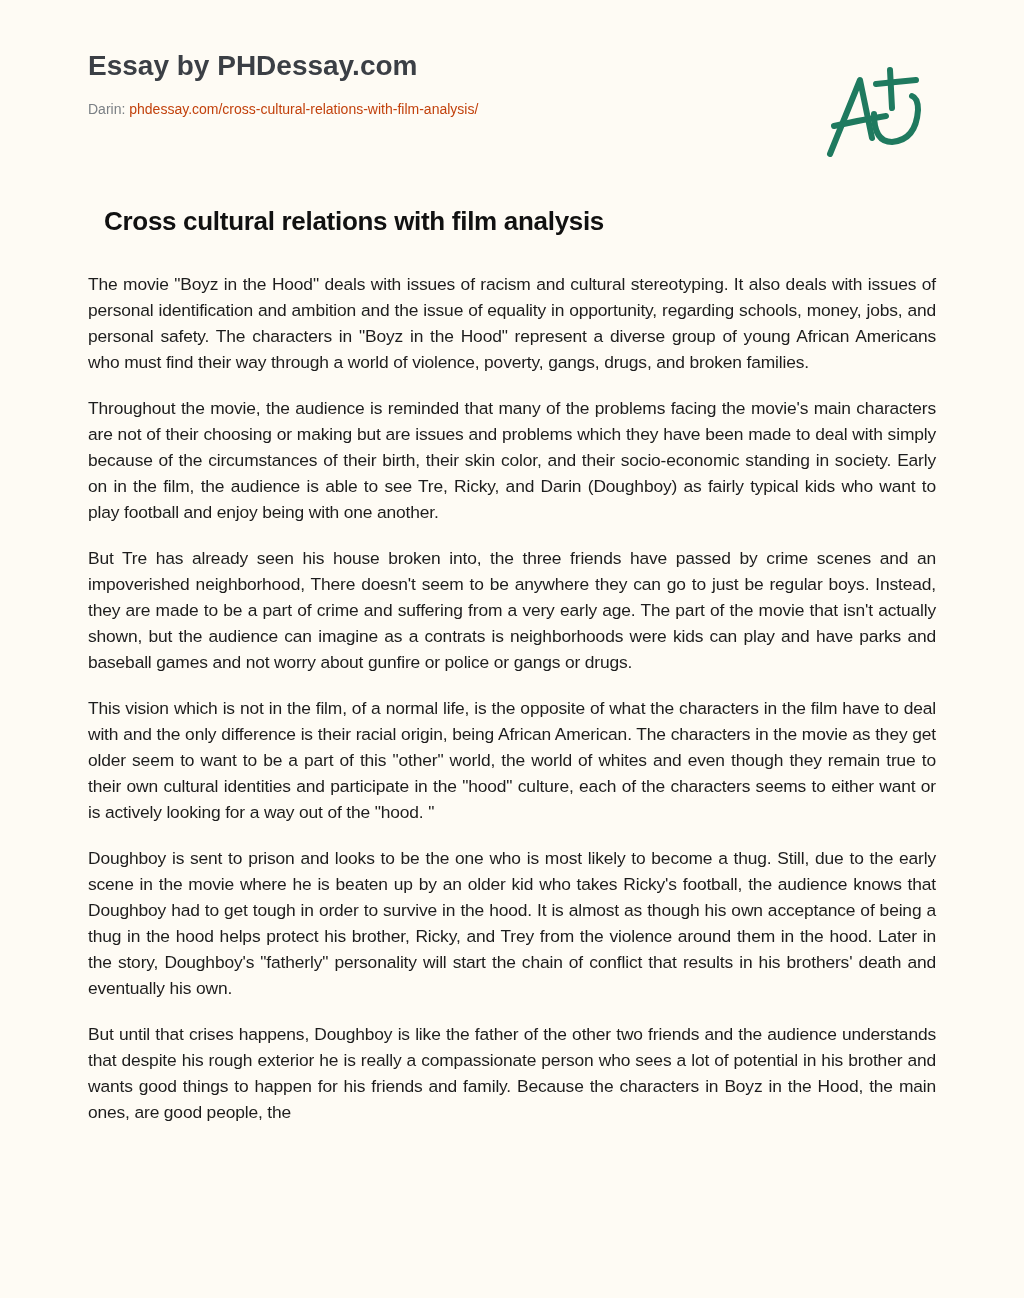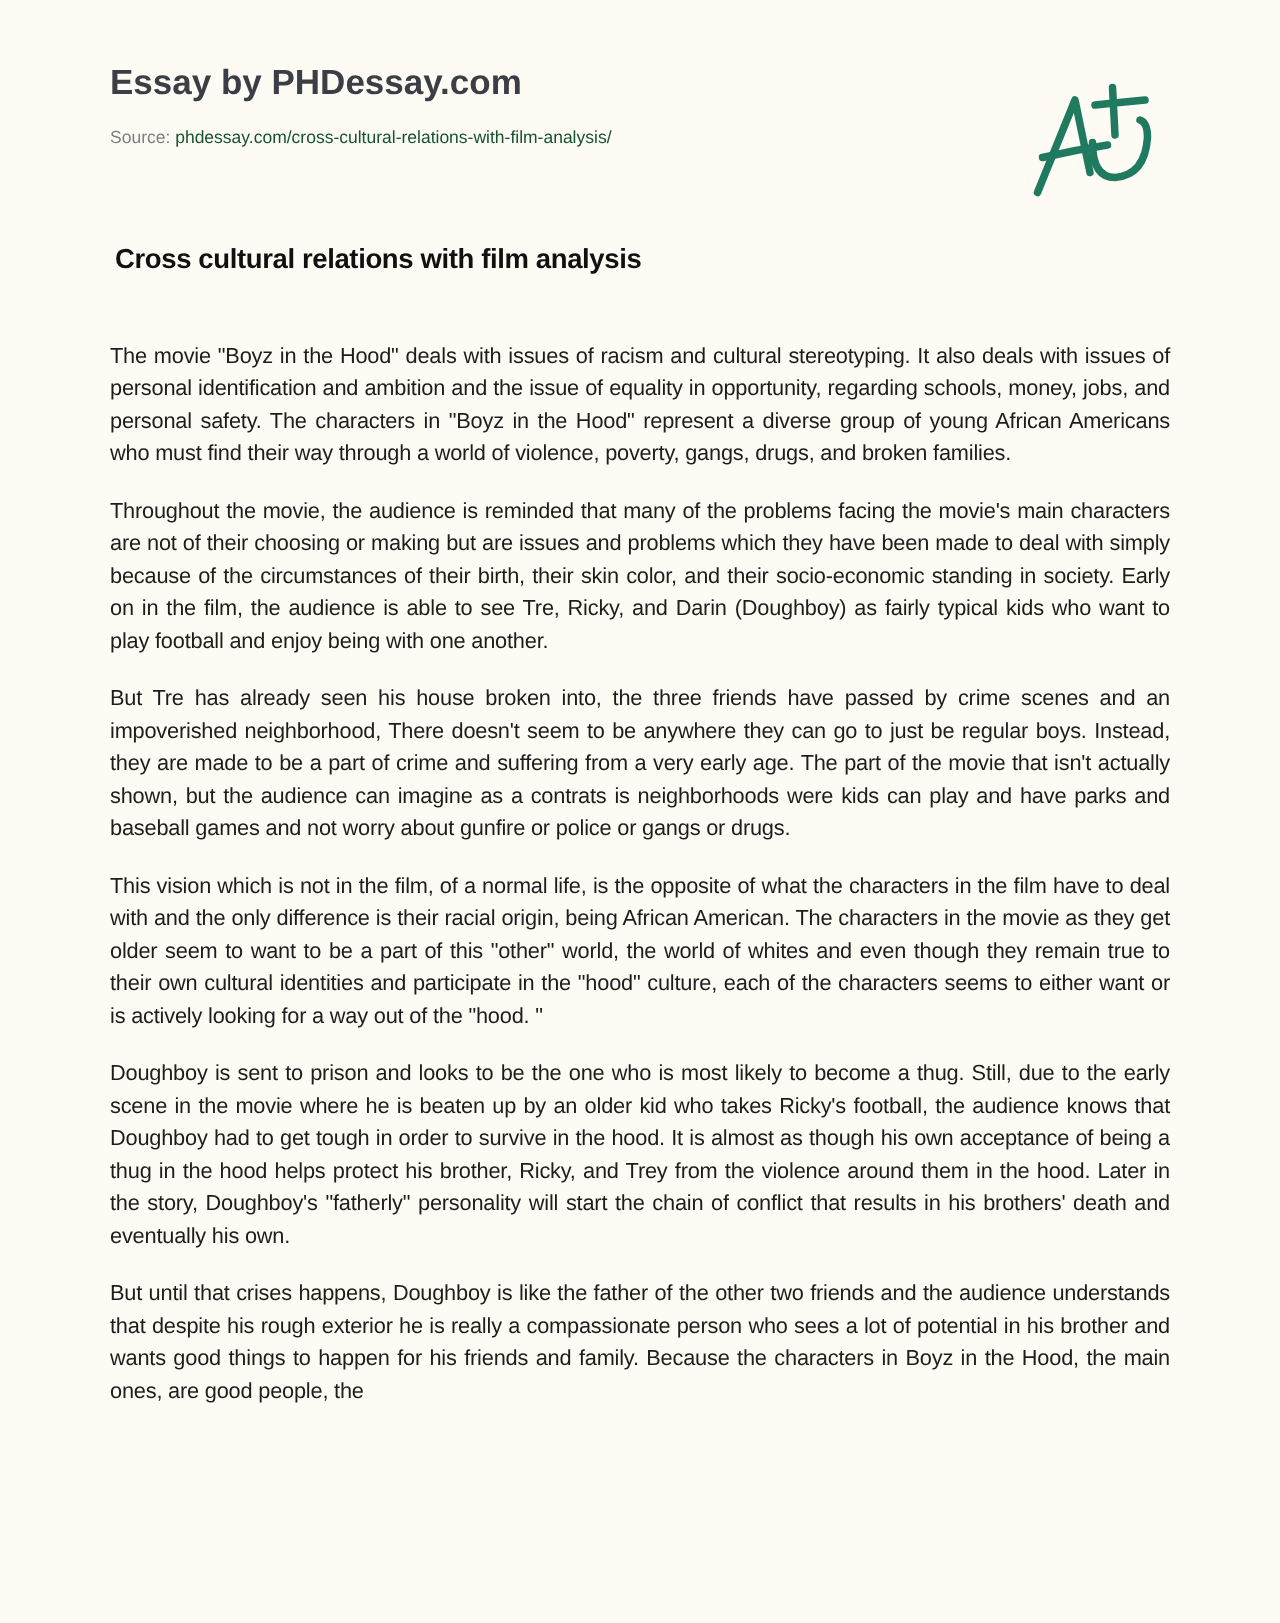--- a/index.html
+++ b/index.html
@@ -22,38 +22,38 @@
       letter-spacing: 0px;
     }
     .source {
       position: absolute;
       left: 88px;
       top: 101px;
       font-size: 14px;
       color: #7a7f84;
     }
     .source a {
-      color: #14532d;
+      color: #c2410c;
       text-decoration: none;
     }
     .logo {
       position: absolute;
       left: 820px;
       top: 62px;
       width: 110px;
       height: 100px;
     }
     .doc-title {
       position: absolute;
       left: 88px;
       top: 190px;
-      font-size: 22px;
+      font-size: 26px;
       font-weight: bold;
       color: #111;
-      margin: 4px;
+      margin: 16px;
       letter-spacing: -0.3px;
     }
     .content {
       position: absolute;
       left: 88px;
       top: 271px;
       width: 848px;
     }
     .content p {
       margin: 0 0 20px 0;
@@ -63,21 +63,21 @@
       color: #1d1d1d;
       letter-spacing: -0.15px;
     }
   </style>
 </head>
 <body>
 
 <div class="site-title">Essay by PHDessay.com</div>
 
 <div class="source">
-  <span>Source:</span>
+  <span>Darin:</span>
   <a>phdessay.com/cross-cultural-relations-with-film-analysis/</a>
 </div>
 
 <div class="logo">
   <svg width="110" height="100" viewBox="0 0 110 100" fill="none" stroke="#1f7a5f" stroke-width="6" stroke-linecap="round" stroke-linejoin="round">
     <path d="M10 92 L40 18 L52 76"></path>
     <path d="M14 64 Q40 58 66 54"></path>
     <path d="M54 52 Q54 80 72 80 Q96 78 98 48 Q98 36 92 34"></path>
     <path d="M70 8 L72 46"></path>
     <path d="M56 22 Q75 20 96 18"></path>

